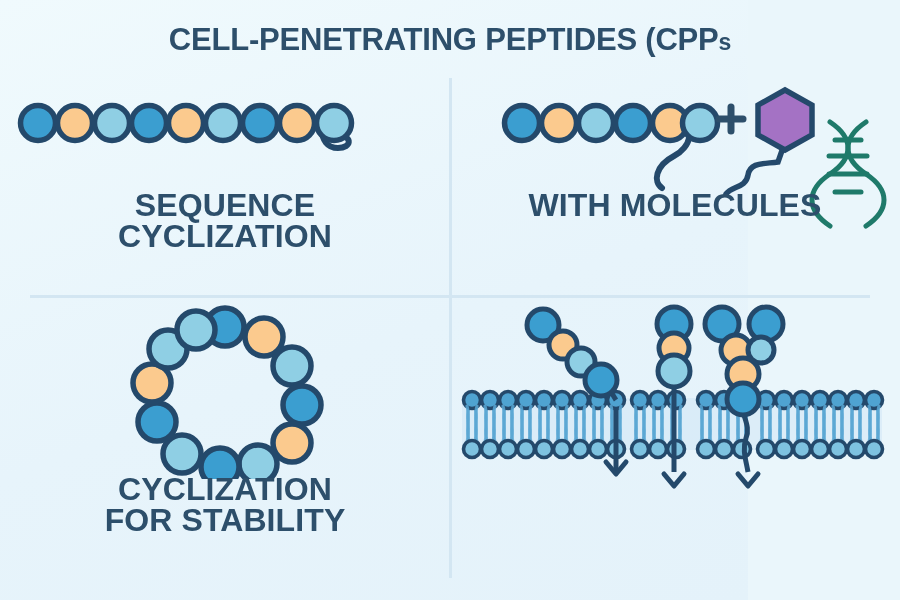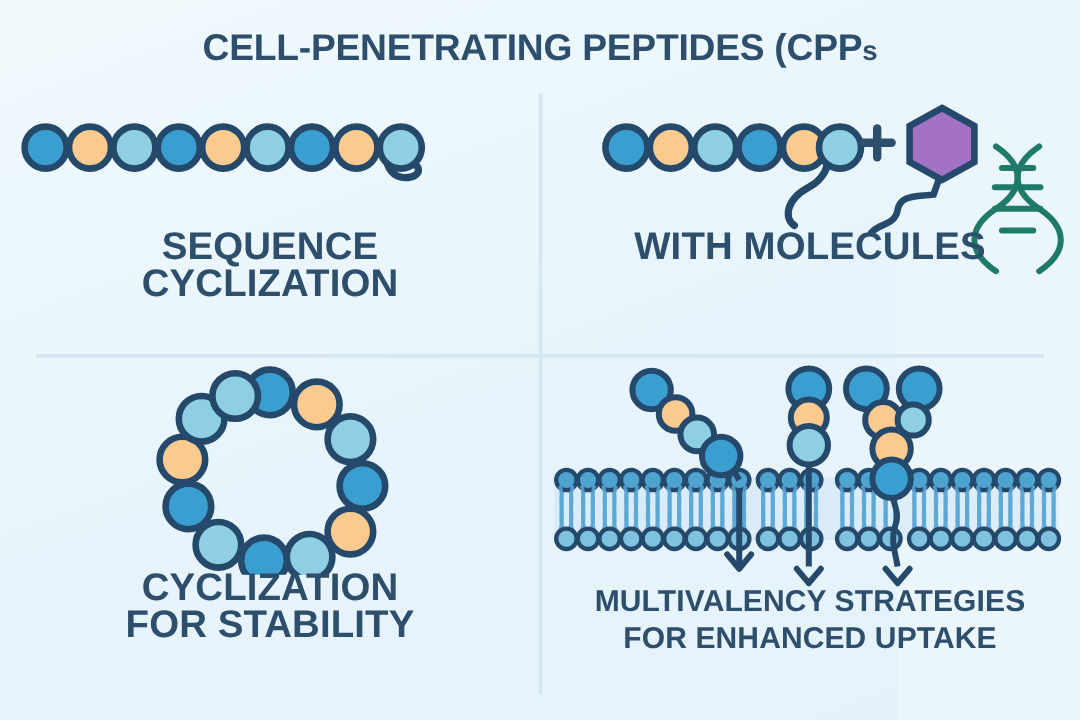--- a/index.html
+++ b/index.html
@@ -379,19 +379,15 @@
           <path d="M 156 160 L 166 172 L 176 160"></path>
         </g>
         <g>
           <path d="M 214 172 L 224 184 L 234 172"></path>
         </g>
         <g>
           <path d="M 288 172 L 298 184 L 308 172"></path>
         </g>
       </g>
     </svg>
-    <div class="caption">
-      <div>MULTIVALENCY STRATEGIES</div>
-      <div>FOR ENHANCED UPTAKE</div>
-    </div>
   </div>
 
 </div>
 
 </body></html>

